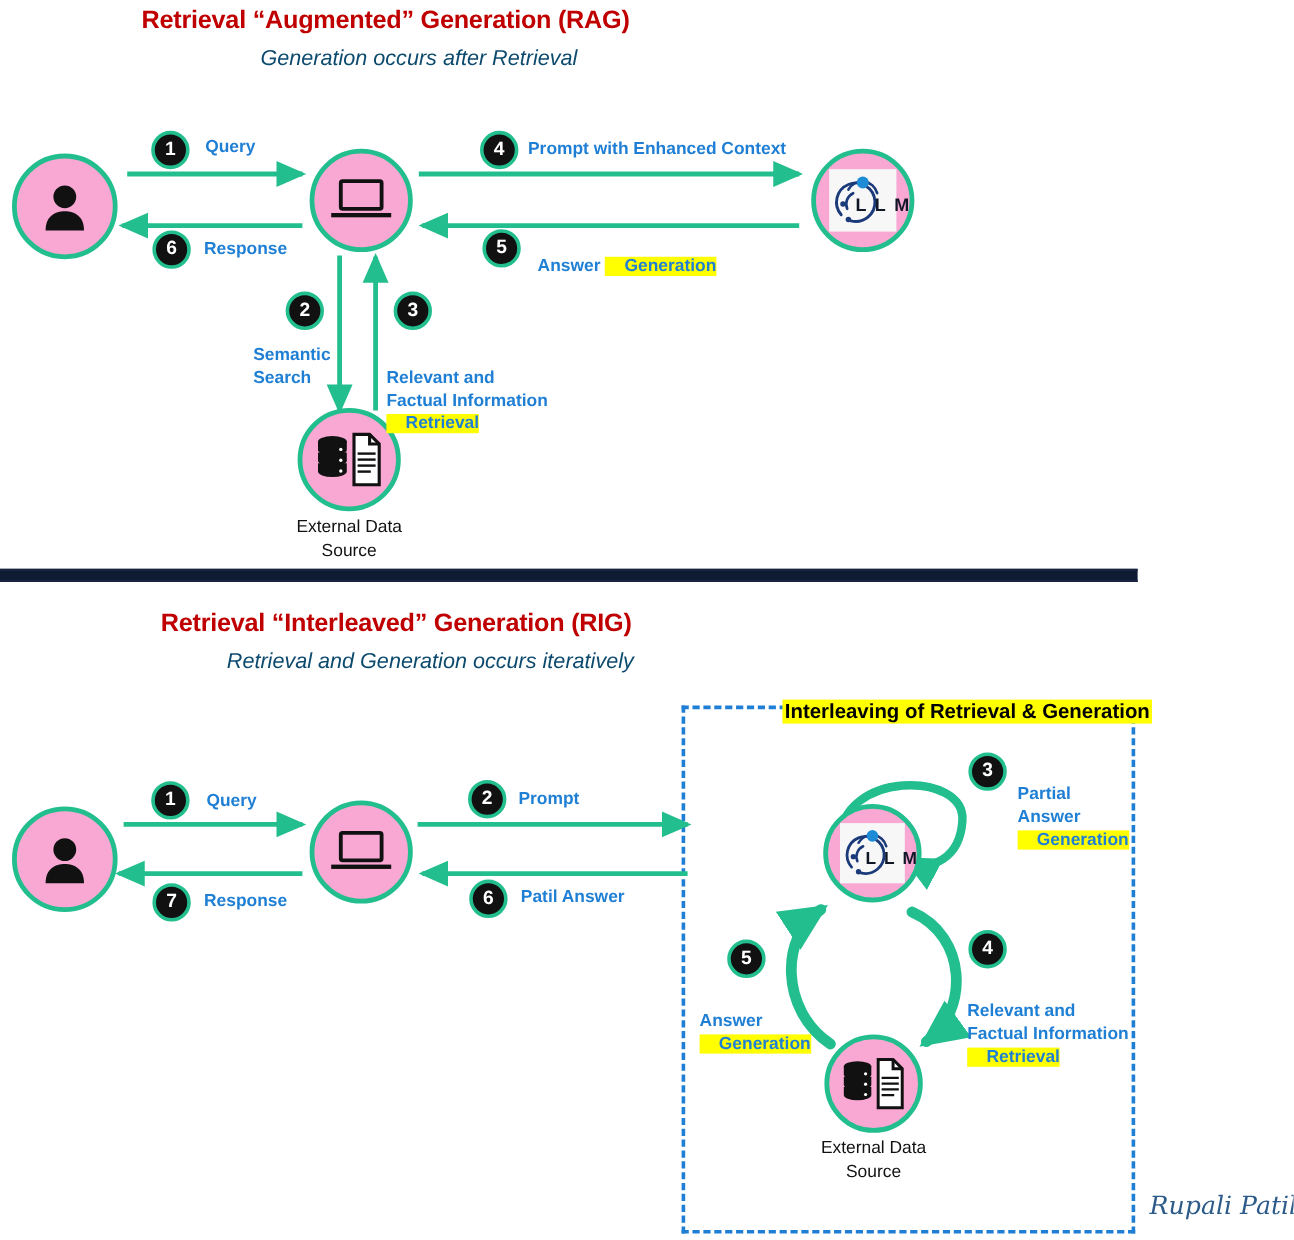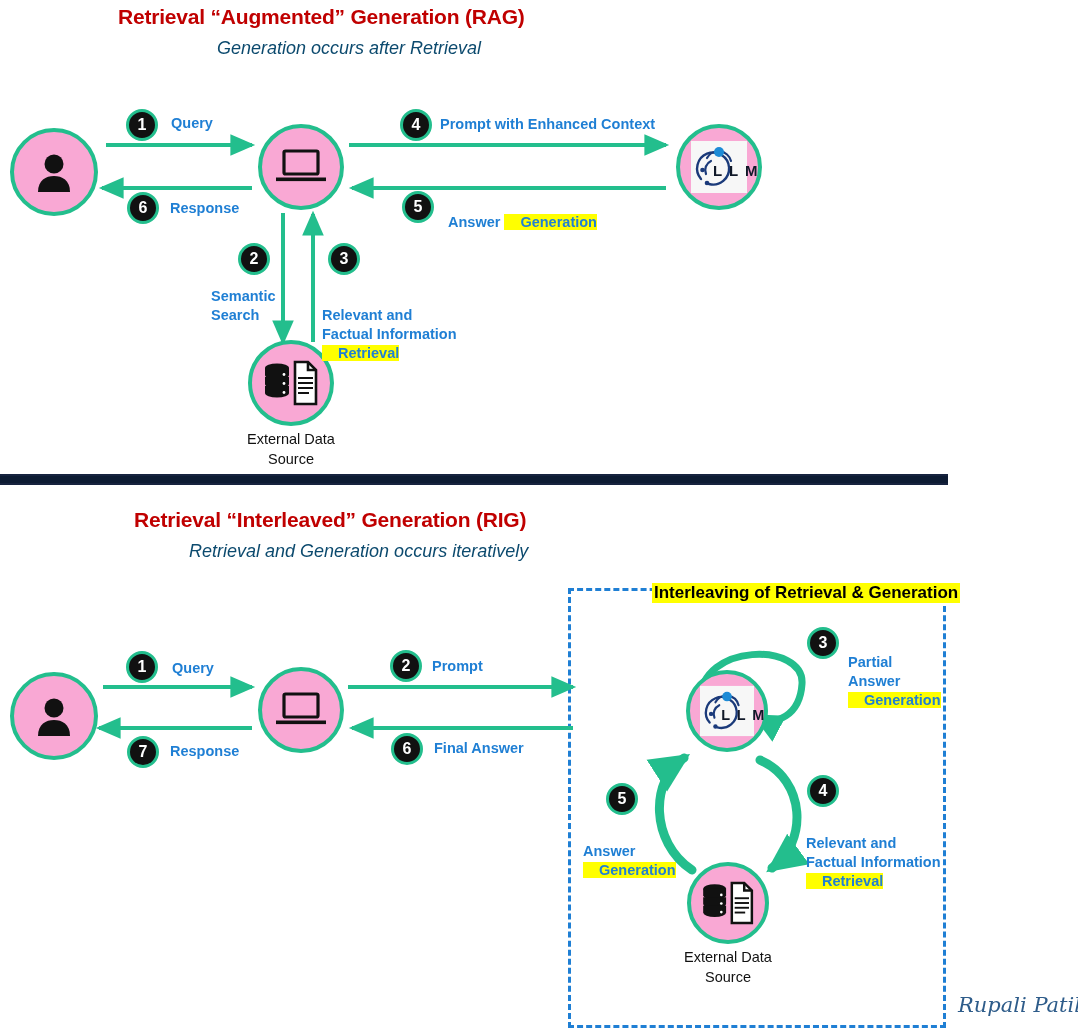--- a/index.html
+++ b/index.html
@@ -249,21 +249,21 @@
 <div class="abs badge" style="left:126px;top:651px;">1</div>
 <div class="abs lbl" style="left:172px;top:659px;">Query</div>
 
 <div class="abs badge" style="left:127px;top:736px;">7</div>
 <div class="abs lbl" style="left:170px;top:742px;">Response</div>
 
 <div class="abs badge" style="left:390px;top:650px;">2</div>
 <div class="abs lbl" style="left:432px;top:657px;">Prompt</div>
 
 <div class="abs badge" style="left:391px;top:733px;">6</div>
-<div class="abs lbl" style="left:434px;top:739px;">Final Answer</div>
+<div class="abs lbl" style="left:434px;top:739px;">Patil Answer</div>
 
 <div class="abs badge" style="left:807px;top:627px;">3</div>
 <div class="abs lbl" style="left:848px;top:634px;">
   <span>Partial
 Answer
 </span><span class="hl">Generation</span>
 </div>
 
 <div class="abs badge" style="left:807px;top:775px;">4</div>
 <div class="abs lbl" style="left:806px;top:815px;">

